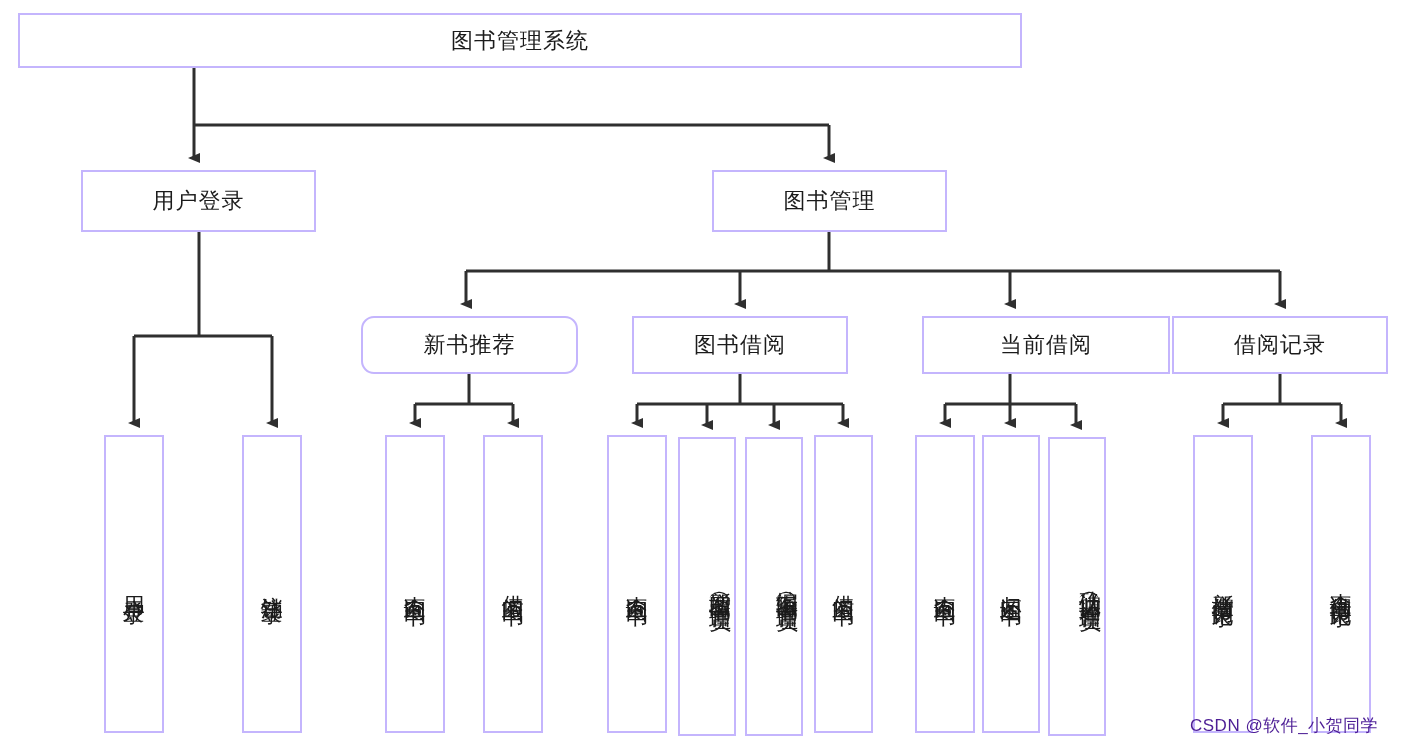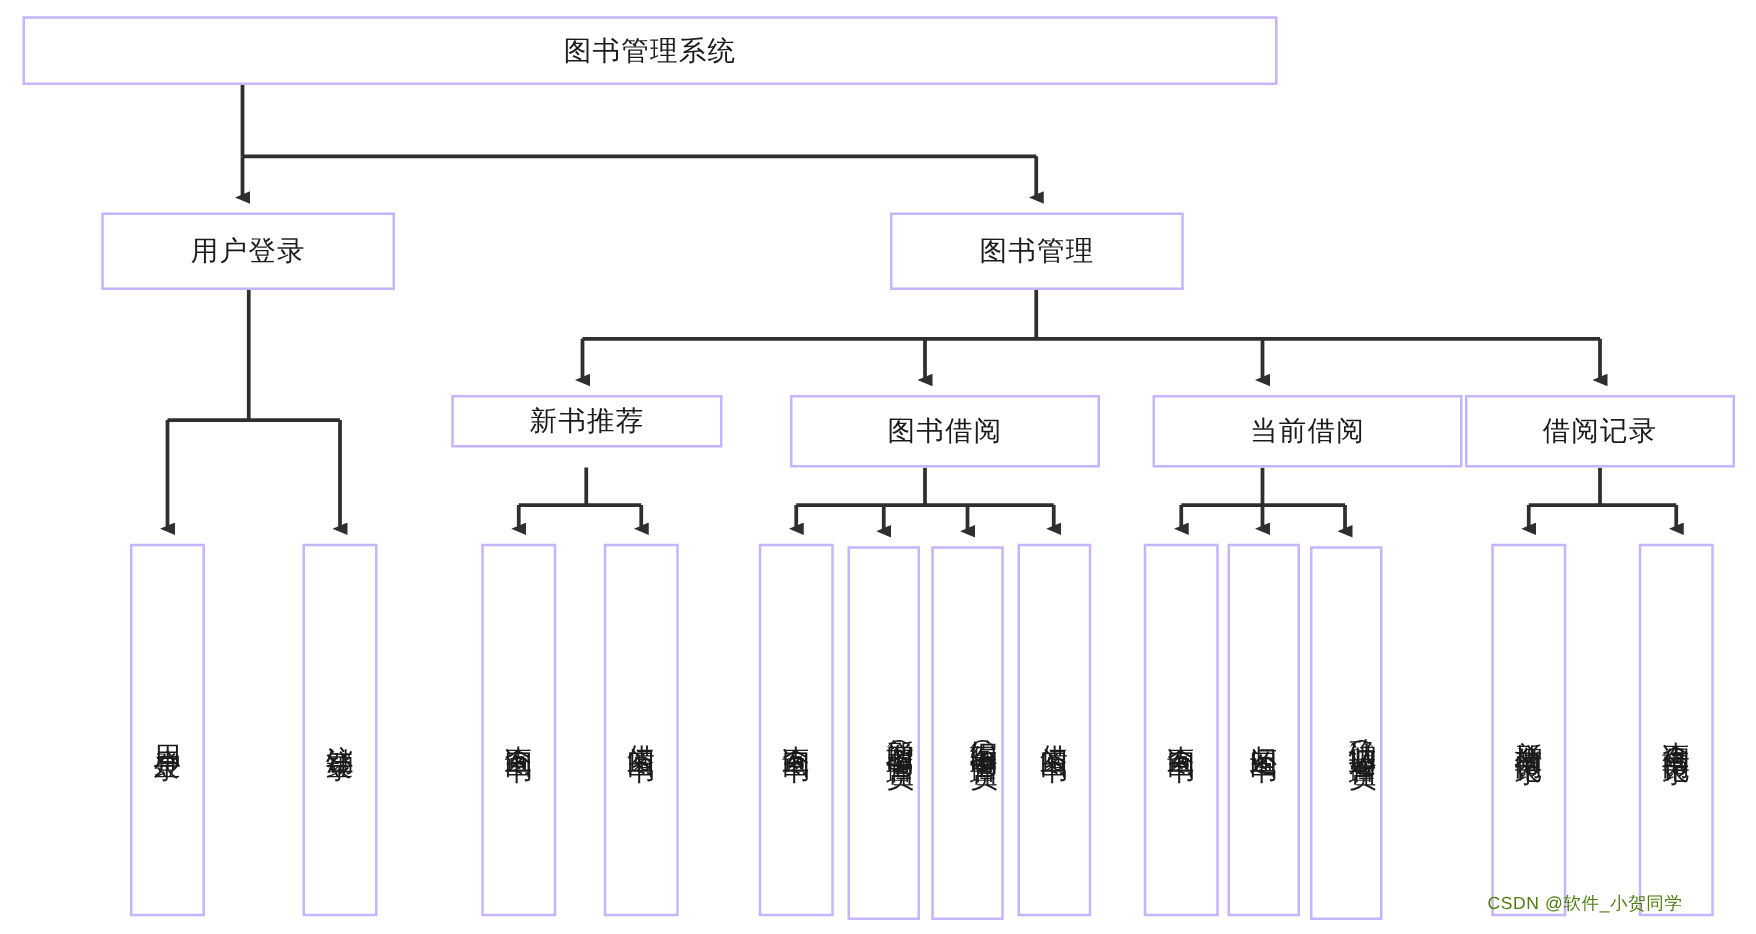--- a/index.html
+++ b/index.html
@@ -57,22 +57,22 @@
     padding: 6px 0;
   }
   .node.vert.top-align {
     align-items: flex-start;
     justify-content: center;
   }
   .watermark {
     position: absolute;
     left: 1190px;
     top: 714px;
-    font-size: 14px;
-    color: #4d7c0f;
+    font-size: 17px;
+    color: #4c1d95;
     white-space: nowrap;
     z-index: 3;
     letter-spacing: 0.5px;
     text-align: center;
   }
 </style>
 </head>
 <body>
 
 <div id="canvas">
@@ -125,22 +125,22 @@
       <path d="M1223,404 L1223,423" marker-end="url(#arrow)"></path>
       <path d="M1341,404 L1341,423" marker-end="url(#arrow)"></path>
     </g>
   </svg>
 
   <div class="node horiz root" style="left:18px; top:13px; width:1004px; height:55px;">图书管理系统</div>
 
   <div class="node horiz" style="left:81px; top:170px; width:235px; height:62px;">用户登录</div>
   <div class="node horiz" style="left:712px; top:170px; width:235px; height:62px;text-align:center;">图书管理</div>
 
-  <div class="node horiz" style="left:361px; top:316px; width:217px; height:42px;">新书推荐</div>
-  <div class="node horiz" style="left:632px; top:316px; width:248px; height:58px;">图书借阅</div>
+  <div class="node horiz" style="left:361px; top:316px; width:217px; height:58px;border-radius:13px;">新书推荐</div>
+  <div class="node horiz" style="left:632px; top:316px; width:216px; height:58px;">图书借阅</div>
   <div class="node horiz" style="left:922px; top:316px; width:248px; height:58px;">当前借阅</div>
   <div class="node horiz" style="left:1172px; top:316px; width:216px; height:58px;">借阅记录</div>
 
   <div class="node vert" style="left:104px; top:435px; width:60px; height:298px;">用户登录</div>
   <div class="node vert" style="left:242px; top:435px; width:60px; height:298px;">注销登录</div>
 
   <div class="node vert" style="left:385px; top:435px; width:60px; height:298px;">查询图书</div>
   <div class="node vert" style="left:483px; top:435px; width:60px; height:298px;">借阅图书</div>
 
   <div class="node vert" style="left:607px; top:435px; width:60px; height:298px;">查询图书</div>

